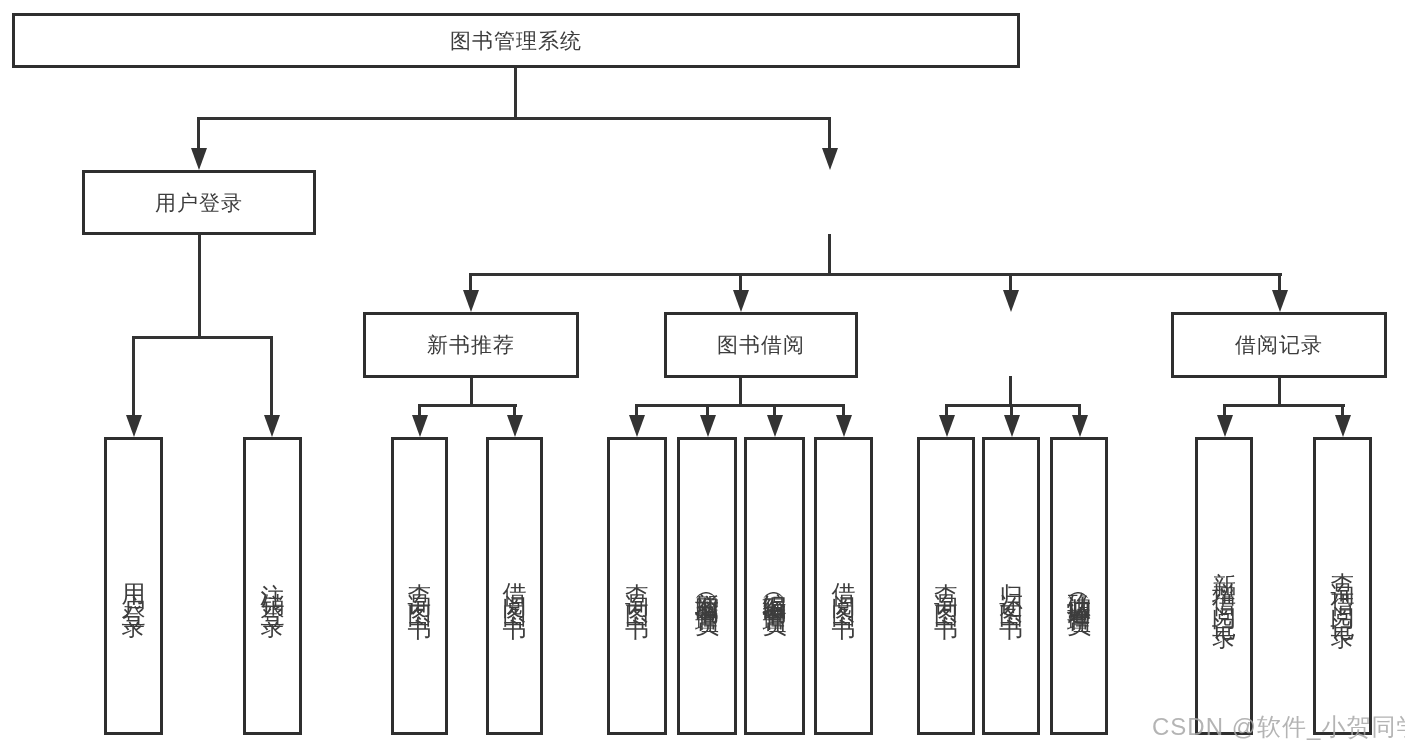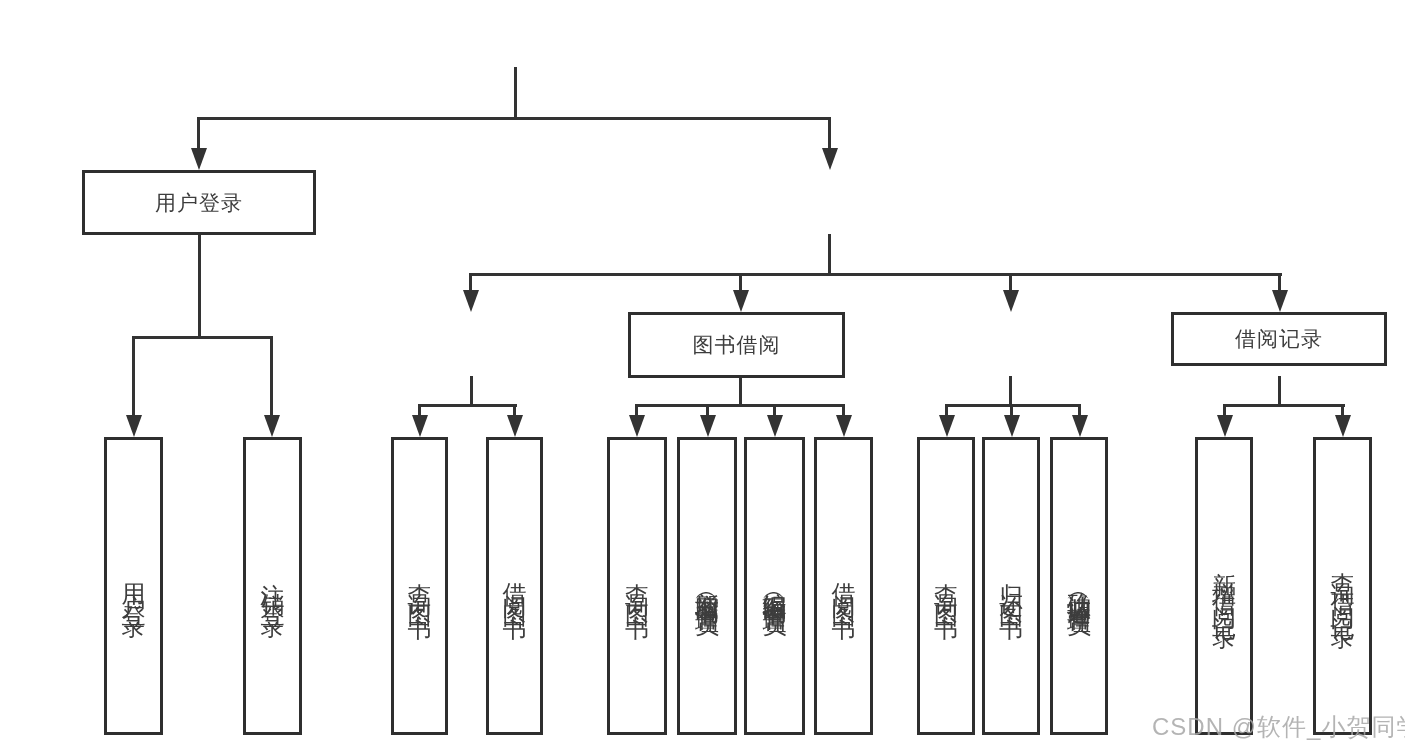--- a/index.html
+++ b/index.html
@@ -68,29 +68,35 @@
     white-space: nowrap;
     z-index: 5;
     letter-spacing: 1px;
   }
 </style>
 </head>
 <body>
 
 <div class="diagram" style="--line: #333333; --border: #2f2f2f; --text: #3d3d3d; --bg: #ffffff; --wm: #a8a8a8;">
 
+  <div class="hbox" style="left:12px;top:13px;width:1008px;height:55px">
+    <span>图书管理系统</span>
+  </div>
 
   <div class="hbox" style="left:82px;top:170px;width:234px;height:65px">
     <span>用户登录</span>
   </div>
 
-  <div class="hbox" style="left:628px;top:312px;width:217px;height:66px">
+  <div class="hbox" style="left:363px;top:312px;width:216px;height:66px">
+    <span>新书推荐</span>
+  </div>
+  <div class="hbox" style="left:664px;top:312px;width:194px;height:66px">
     <span>图书借阅</span>
   </div>
-  <div class="hbox" style="left:1171px;top:312px;width:216px;height:54px">
+  <div class="hbox" style="left:1171px;top:312px;width:216px;height:66px">
     <span>借阅记录</span>
   </div>
 
   <div class="vbox" style="left:104px;width:59px">
     <span>用户登录</span>
   </div>
   <div class="vbox" style="left:243px;width:59px">
     <span>注销登录</span>
   </div>
 

